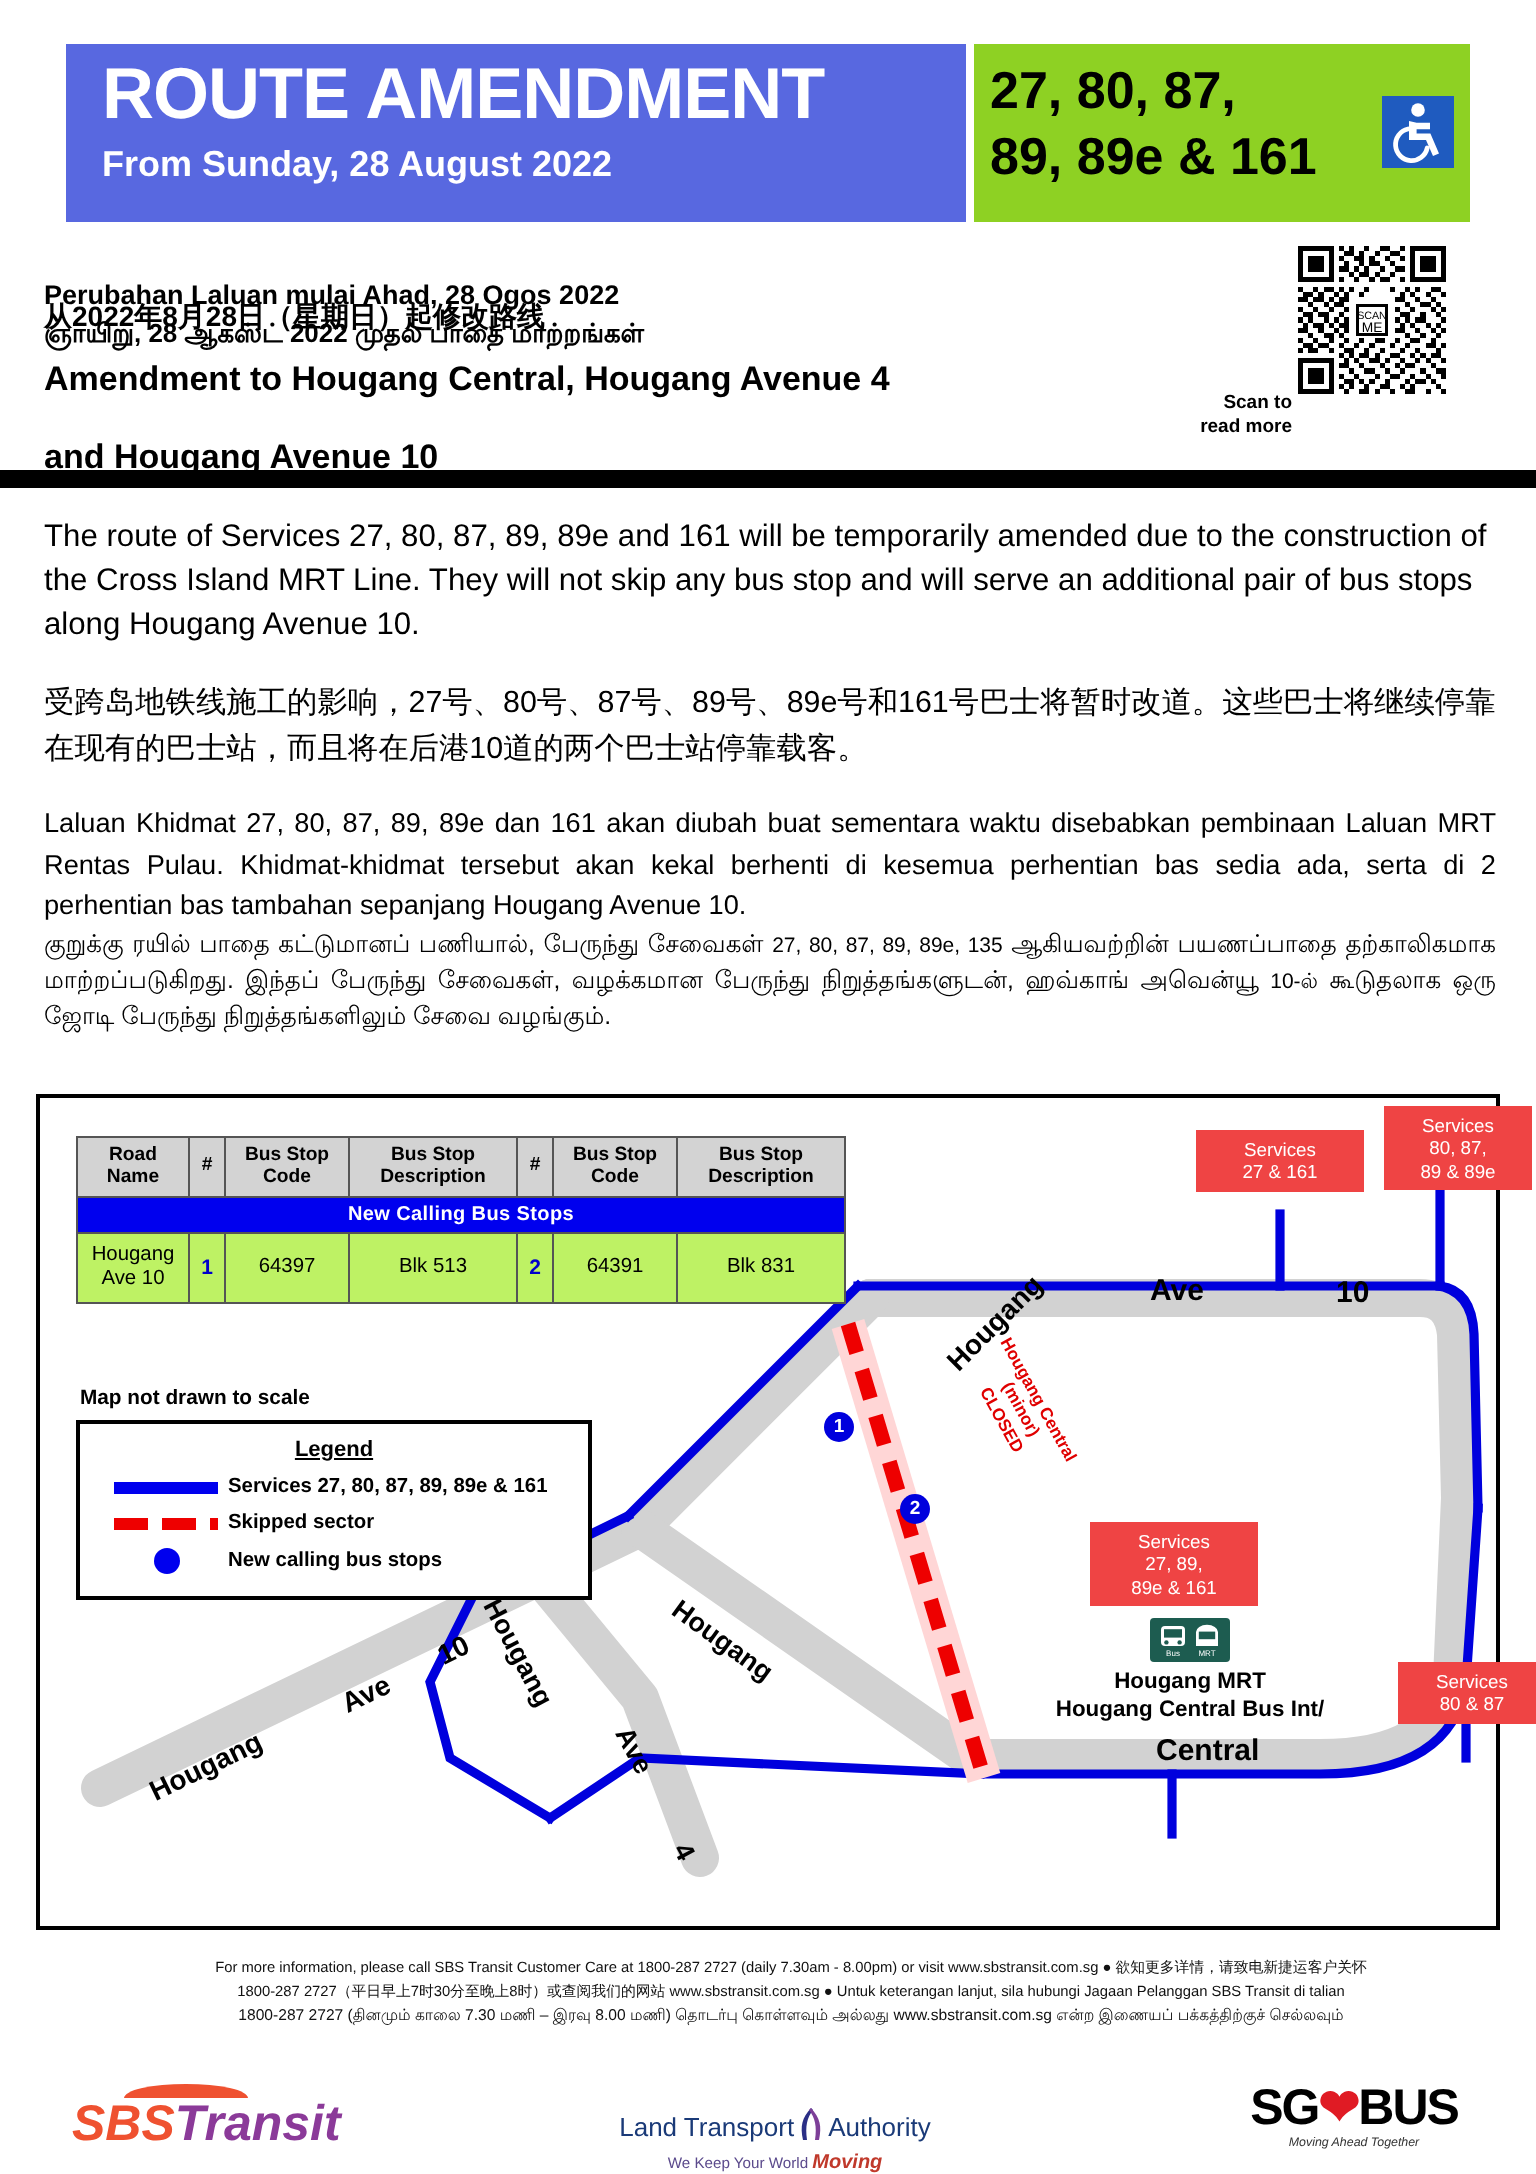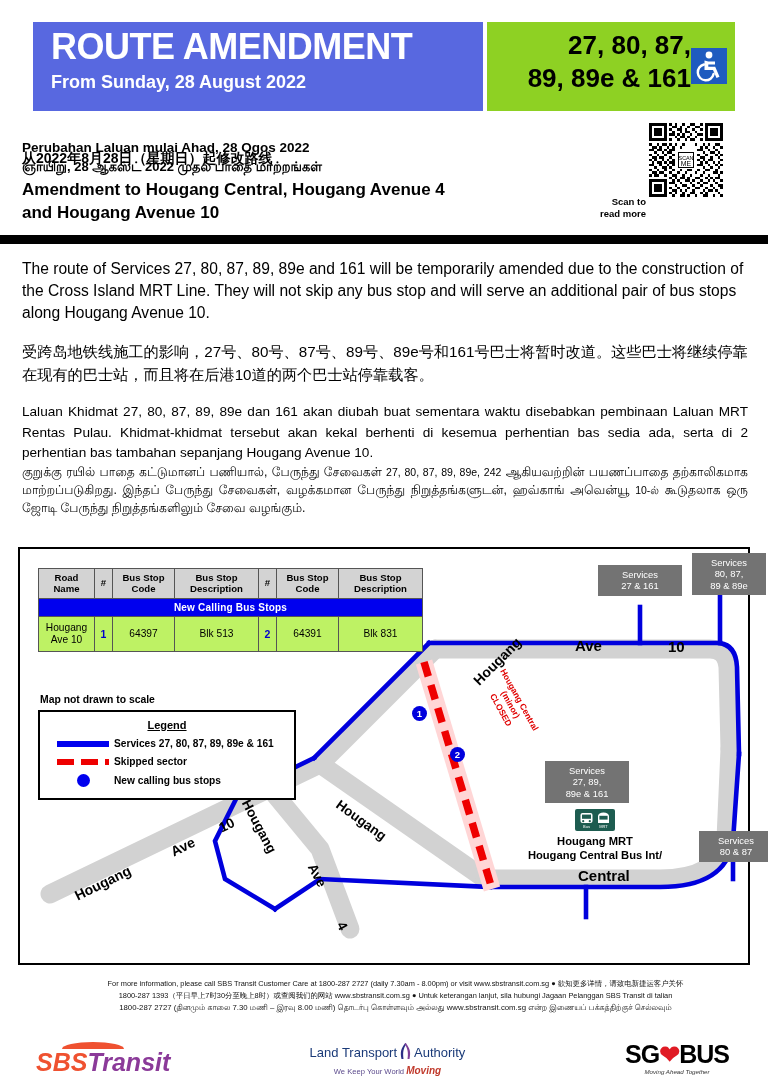--- a/index.html
+++ b/index.html
@@ -20,34 +20,34 @@
     background: #5868e0; color: #fff; padding: 6px 0 0 18px;
   }
   .hdr-title { font-size: 36px; font-weight: bold; letter-spacing: -0.5px; line-height: 1.05; }
   .hdr-sub { font-size: 18px; font-weight: bold; margin-top: 6px; }
   .hdr-green {
     position: absolute; left: 487px; top: 22px; width: 248px; height: 89px;
     background: #8ed123;
   }
   .svc-nums {
     position: absolute; left: 8px; top: 7px; width: 196px;
-    font-size: 26px; font-weight: bold; line-height: 1.28; text-align: right;
+    font-size: 26px; font-weight: bold; line-height: 1.28; text-align: left;
   }
   .wheel {
     position: absolute; right: 8px; top: 26px;
     width: 36px; height: 36px; background: #1f5bbf;
   }
   .wheel svg { display: block; }
 
   .langline { position: absolute; left: 22px; font-weight: bold; white-space: nowrap; }
   .l-zh  { top: 132px; font-size: 14px; margin-top: 18px; }
   .l-ms  { top: 140px; font-size: 13.5px; }
   .l-ta  { top: 159px; font-size: 13px; }
   .l-en1 { top: 180px; font-size: 17px; }
-  .l-en2 { top: 203px; font-size: 17px; }
+  .l-en2 { top: 219px; font-size: 17px; }
 
   .qr-wrap { position: absolute; left: 649px; top: 123px; width: 74px; height: 74px; }
   .qr { width: 74px; height: 74px; display: block; }
   .scan-txt {
     position: absolute; left: 592px; top: 196px; width: 54px;
     font-size: 9.5px; font-weight: bold; text-align: right; line-height: 1.25;
   }
   .blackbar { position: absolute; left: 0; top: 235px; width: 768px; height: 9px; background: #000; }
 
   
@@ -97,21 +97,21 @@
   .key-solid { width: 52px; height: 6px; background: #0000ee; }
   .key-dash { width: 52px; height: 6px; background:
       repeating-linear-gradient(to right, #ee0000 0 17px, #fff 17px 24px); }
   .key-dot { width: 13px; height: 13px; border-radius: 50%; background: #0000ee; }
 
   
   .diagram { position: absolute; left: 0; top: 0; width: 732px; height: 418px; }
   .diagram svg { display: block; }
 
   .svcbox {
-    position: absolute; background: #737373; color: #fff; font-size: 9.4px;
+    position: absolute; background: #ef4444; color: #fff; font-size: 9.4px;
     text-align: center; line-height: 1.22; padding: 4px 5px; font-weight: normal;
   }
   .b1 { left: 578px; top: 16px; width: 84px; }
   .b2 { left: 672px; top: 4px; width: 74px; }
   .b3 { left: 525px; top: 212px; width: 84px; }
   .b4 { left: 679px; top: 282px; width: 74px; }
 
   .roadlbl { position: absolute; font-weight: bold; color: #000; white-space: nowrap; }
 
   .marker {
@@ -140,21 +140,21 @@
   .footer { position: absolute; left: 0; top: 978px; width: 768px; text-align: center; }
   .foot-line { font-size: 7.4px; line-height: 1.62; color: #111; padding-left: 23px; }
   .foot-line.ta { font-size: 7.8px; }
 
   .logos { position: absolute; left: 0; top: 1038px; width: 768px; height: 49px; }
   .logo-sbs { position: absolute; left: 36px; top: 4px; }
   .sbs-bar { width: 62px; height: 7px; background: #ef5130; border-radius: 50%/100% 100% 0 0; margin: 0 0 1px 26px; }
   .sbs-txt { font-size: 25px; font-weight: bold; font-style: italic; line-height: 1; }
   .sbs-s { color: #ef5130; }
   .sbs-t { color: #8b3a99; }
-  .logo-lta { position: absolute; left: 300px; top: 4px; width: 175px; text-align: center; }
+  .logo-lta { position: absolute; left: 300px; top: 15px; width: 175px; text-align: center; }
   .lta-top { font-size: 13px; color: #1a3a78; white-space: nowrap; }
   .lta-ribbon { display: inline-block; width: 17px; vertical-align: -3px; }
   .lta-bot { font-size: 7.6px; color: #5b4a8c; margin-top: 2px; }
   .lta-moving { color: #c0392b; font-style: italic; font-weight: bold; font-size: 10px; }
   .logo-sg { position: absolute; left: 612px; top: 4px; width: 130px; text-align: center; }
   .sg-txt { font-size: 25px; font-weight: bold; letter-spacing: -1px; line-height: 1; }
   .sg-tag { font-size: 6.2px; font-style: italic; color: #333; margin-top: 1px; }
   .heart { color: #e01b24; }
 </style>
 </head>
@@ -412,21 +412,21 @@
       <div>Scan to</div>
       <div>read more</div>
     </div>
 
     <div class="blackbar"></div>
   </div>
 
   <div class="para p-en">The route of Services 27, 80, 87, 89, 89e and 161 will be temporarily amended due to the construction of the Cross Island MRT Line. They will not skip any bus stop and will serve an additional pair of bus stops along Hougang Avenue 10.</div>
   <div class="para p-zh">受跨岛地铁线施工的影响，27号、80号、87号、89号、89e号和161号巴士将暂时改道。这些巴士将继续停靠在现有的巴士站，而且将在后港10道的两个巴士站停靠载客。</div>
   <div class="para p-ms">Laluan Khidmat 27, 80, 87, 89, 89e dan 161 akan diubah buat sementara waktu disebabkan pembinaan Laluan MRT Rentas Pulau. Khidmat-khidmat tersebut akan kekal berhenti di kesemua perhentian bas sedia ada, serta di 2 perhentian bas tambahan sepanjang Hougang Avenue 10.</div>
-  <div class="para p-ta"><span>குறுக்கு ரயில் பாதை கட்டுமானப் பணியால், பேருந்து சேவைகள் </span><span class="sm">27, 80, 87, 89, 89e, 242</span><span> ஆகியவற்றின் பயணப்பாதை தற்காலிகமாக மாற்றப்படுகிறது. இந்தப் பேருந்து சேவைகள், வழக்கமான பேருந்து நிறுத்தங்களுடன், ஹவ்காங் அவென்யூ </span><span class="sm">10-ல்</span><span> கூடுதலாக ஒரு ஜோடி பேருந்து நிறுத்தங்களிலும் சேவை வழங்கும்.</span></div>
+  <div class="para p-ta"><span>குறுக்கு ரயில் பாதை கட்டுமானப் பணியால், பேருந்து சேவைகள் </span><span class="sm">27, 80, 87, 89, 89e, 135</span><span> ஆகியவற்றின் பயணப்பாதை தற்காலிகமாக மாற்றப்படுகிறது. இந்தப் பேருந்து சேவைகள், வழக்கமான பேருந்து நிறுத்தங்களுடன், ஹவ்காங் அவென்யூ </span><span class="sm">10-ல்</span><span> கூடுதலாக ஒரு ஜோடி பேருந்து நிறுத்தங்களிலும் சேவை வழங்கும்.</span></div>
 
   <div class="mapframe">
 
     <div class="diagram">
       <svg width="732" height="418" viewBox="0 0 732 418">
 
         <g stroke="#d2d2d2" stroke-width="19" fill="none" stroke-linecap="round" stroke-linejoin="round">
 
           <path d="M415 100 L690 100 Q706 100 708 118 L710 200"></path>
 
@@ -581,21 +581,21 @@
         <span class="leg-key">
             <span class="key-dot"></span>
           </span>
         <span>New calling bus stops</span>
       </div>
     </div>
   </div>
 
   <div class="footer">
     <div class="foot-line">For more information, please call SBS Transit Customer Care at 1800-287 2727 (daily 7.30am - 8.00pm) or visit www.sbstransit.com.sg ● 欲知更多详情，请致电新捷运客户关怀</div>
-    <div class="foot-line">1800-287 1393（平日早上7时30分至晚上8时）或查阅我们的网站 www.sbstransit.com.sg ● Untuk keterangan lanjut, sila hubungi Jagaan Pelanggan SBS Transit di talian</div>
+    <div class="foot-line">1800-287 2727（平日早上7时30分至晚上8时）或查阅我们的网站 www.sbstransit.com.sg ● Untuk keterangan lanjut, sila hubungi Jagaan Pelanggan SBS Transit di talian</div>
     <div class="foot-line ta">1800-287 2727 (தினமும் காலை 7.30 மணி – இரவு 8.00 மணி) தொடர்பு கொள்ளவும் அல்லது www.sbstransit.com.sg என்ற இணையப் பக்கத்திற்குச் செல்லவும்</div>
   </div>
 
   <div class="logos">
 
     <div class="logo-sbs">
       <div class="sbs-bar"></div>
       <div class="sbs-txt"><span class="sbs-s">SBS</span><span class="sbs-t">Transit</span></div>
     </div>
 

